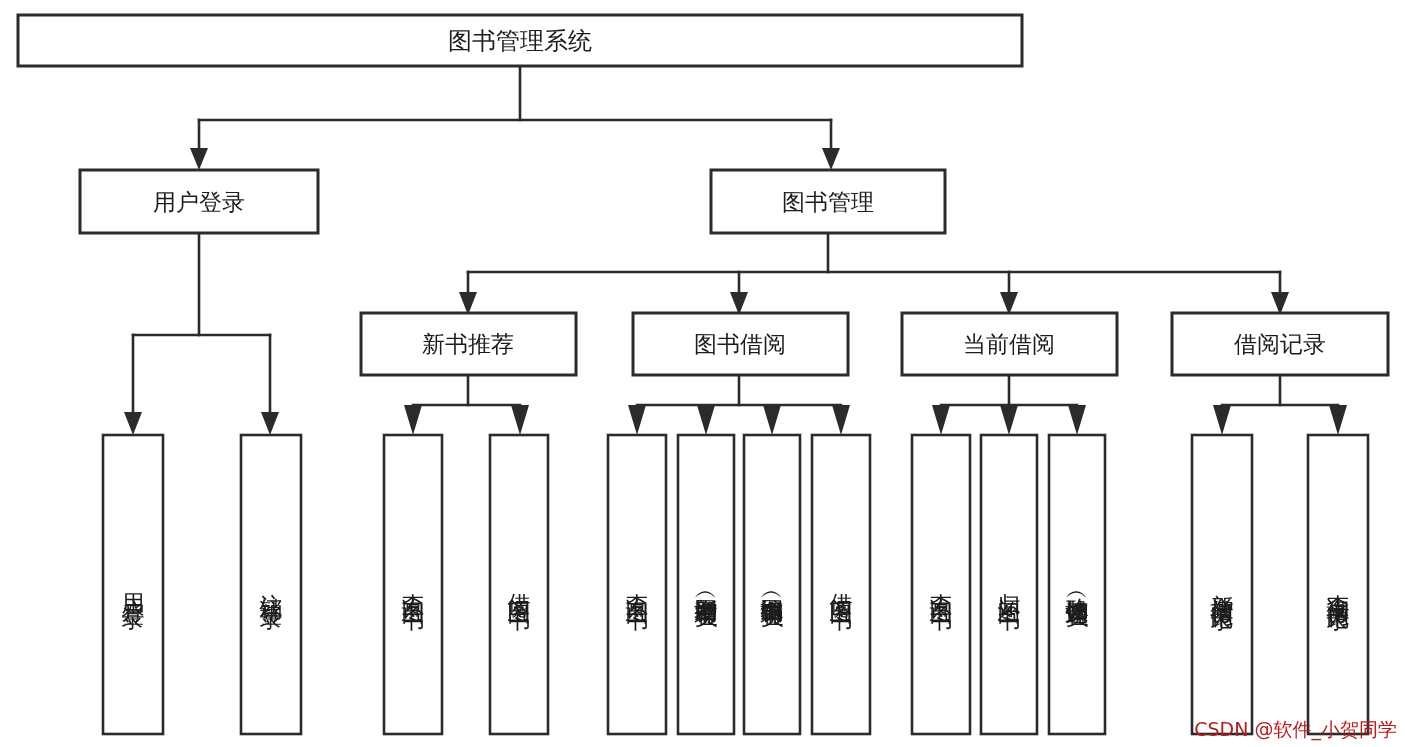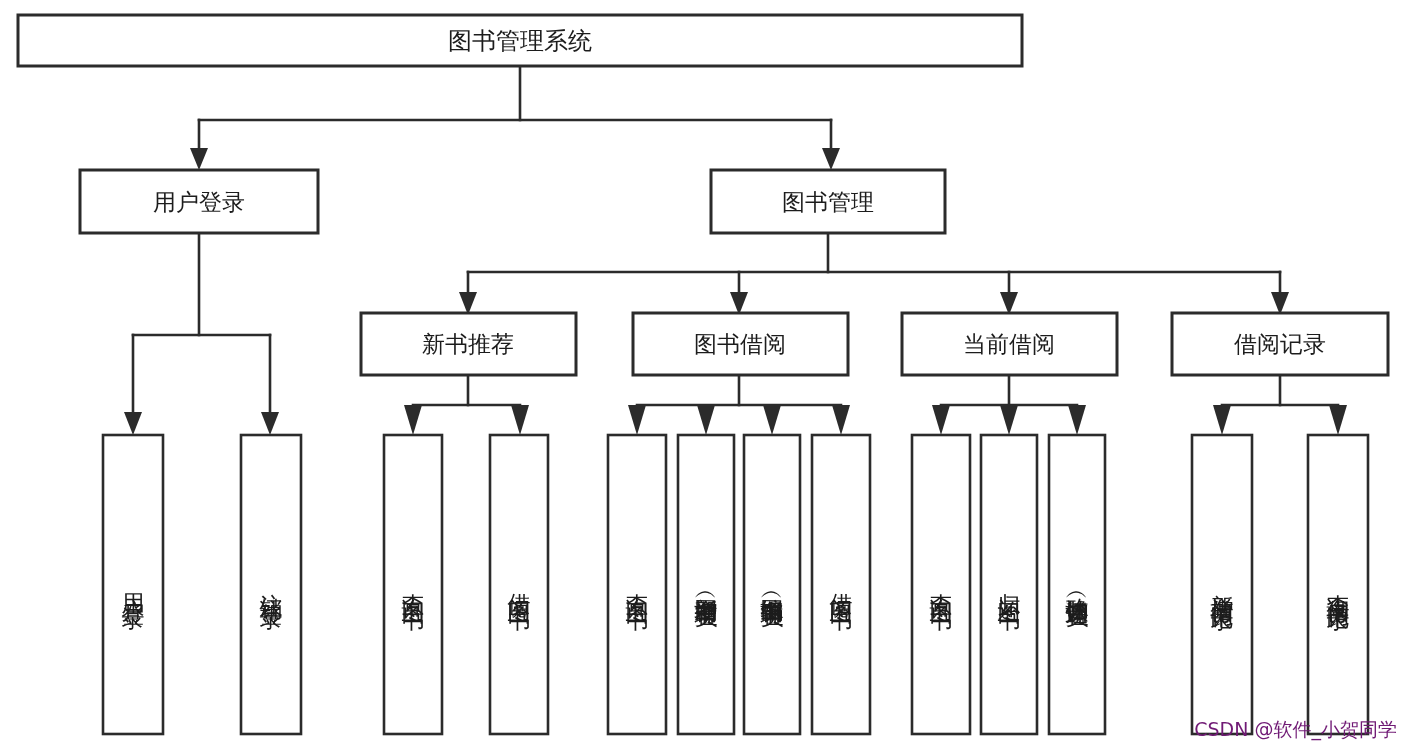--- a/index.html
+++ b/index.html
@@ -78,21 +78,21 @@
     white-space: nowrap;
     pointer-events: none;
     user-select: none;
   }
   .watermark {
     position: absolute;
     right: 8px;
     bottom: 4px;
     font-family: "DejaVu Sans", "Liberation Sans", sans-serif;
     font-size: 19px;
-    color: #701a75;
+    color: #b91c1c;
     white-space: nowrap;
     user-select: none;
   }
 </style>
 </head>
 <body>
 
 <div id="diagram-root">
 
   <svg id="diagram-svg" viewBox="0 0 1405 747">

